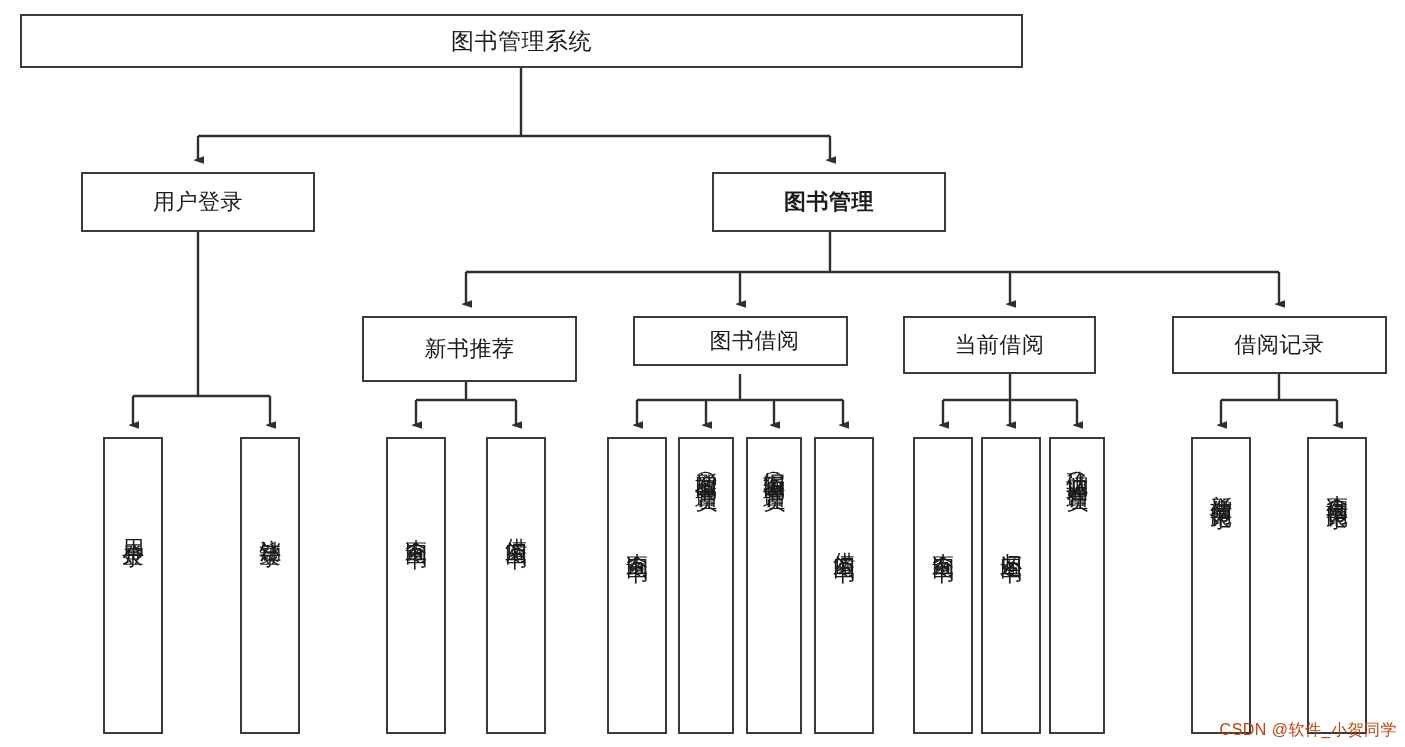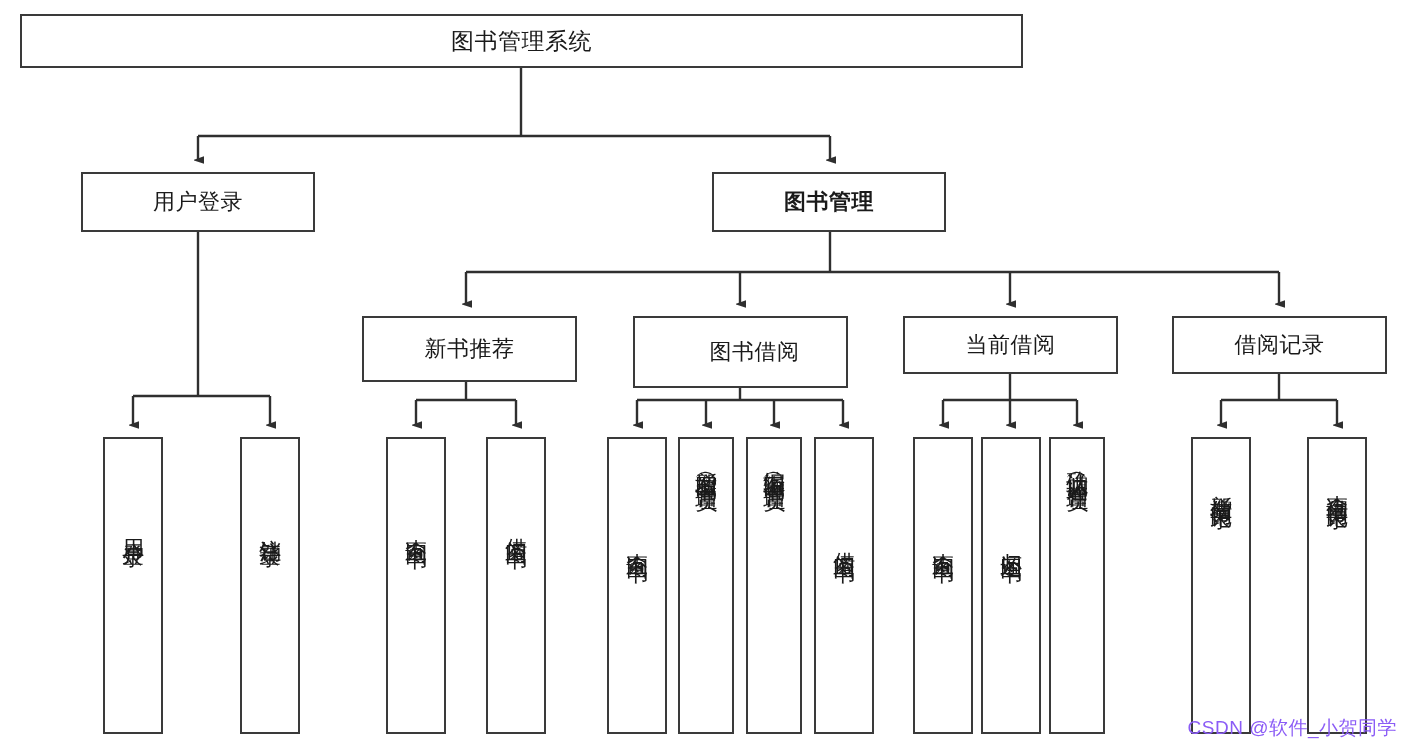--- a/index.html
+++ b/index.html
@@ -70,22 +70,22 @@
   .node.vert.high .label {
     margin-top: 10px;
   }
   .node.vert.tall .label {
     margin-top: 34px;
   }
   .watermark {
     position: absolute;
     right: 8px;
     bottom: 6px;
-    font-size: 19px;
-    color: #8b5cf6;
+    font-size: 16px;
+    color: #c2410c;
     white-space: nowrap;
     letter-spacing: 0.5px;
   }
 </style>
 </head>
 <body>
 
 <div id="canvas">
 
   <svg id="edges" viewBox="0 0 1405 747" xmlns="http://www.w3.org/2000/svg">
@@ -145,24 +145,24 @@
   <div class="node horiz" style="left:81px; top:172px; width:234px; height:60px;">
     <span class="label">用户登录</span>
   </div>
   <div class="node horiz" style="left:712px; top:172px; width:234px; height:60px;font-weight:bold;">
     <span class="label">图书管理</span>
   </div>
 
   <div class="node horiz" style="left:362px; top:316px; width:215px; height:66px;">
     <span class="label">新书推荐</span>
   </div>
-  <div class="node horiz" style="left:633px; top:316px; width:215px; height:72px;padding-left:28px;">
+  <div class="node horiz" style="left:633px; top:316px; width:215px; height:50px;padding-left:28px;">
     <span class="label">图书借阅</span>
   </div>
-  <div class="node horiz" style="left:903px; top:316px; width:215px; height:58px;">
+  <div class="node horiz" style="left:903px; top:316px; width:193px; height:58px;">
     <span class="label">当前借阅</span>
   </div>
   <div class="node horiz" style="left:1172px; top:316px; width:215px; height:58px;">
     <span class="label">借阅记录</span>
   </div>
 
   <div class="node vert mid" style="left:103px; top:437px; width:60px; height:297px;">
     <span class="label">用户登录</span>
   </div>
   <div class="node vert mid" style="left:240px; top:437px; width:60px; height:297px;">

